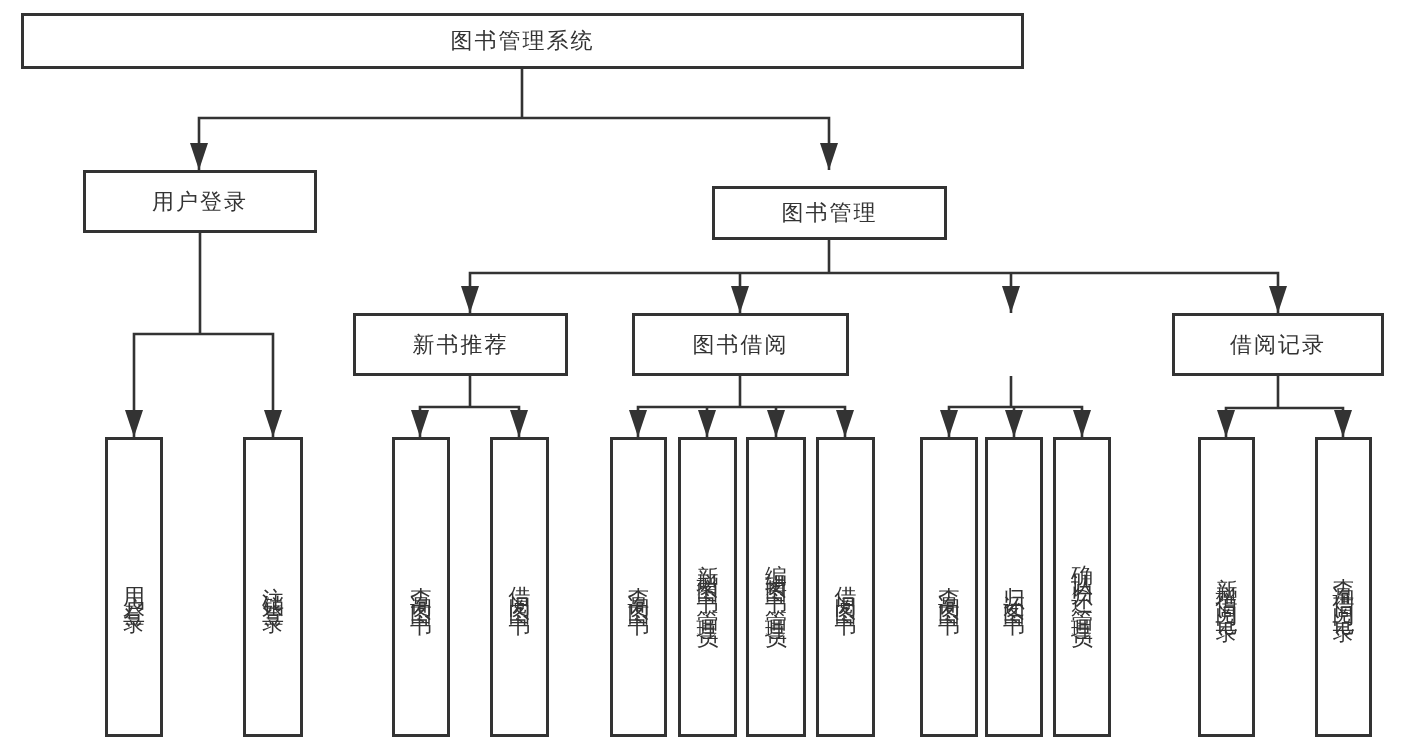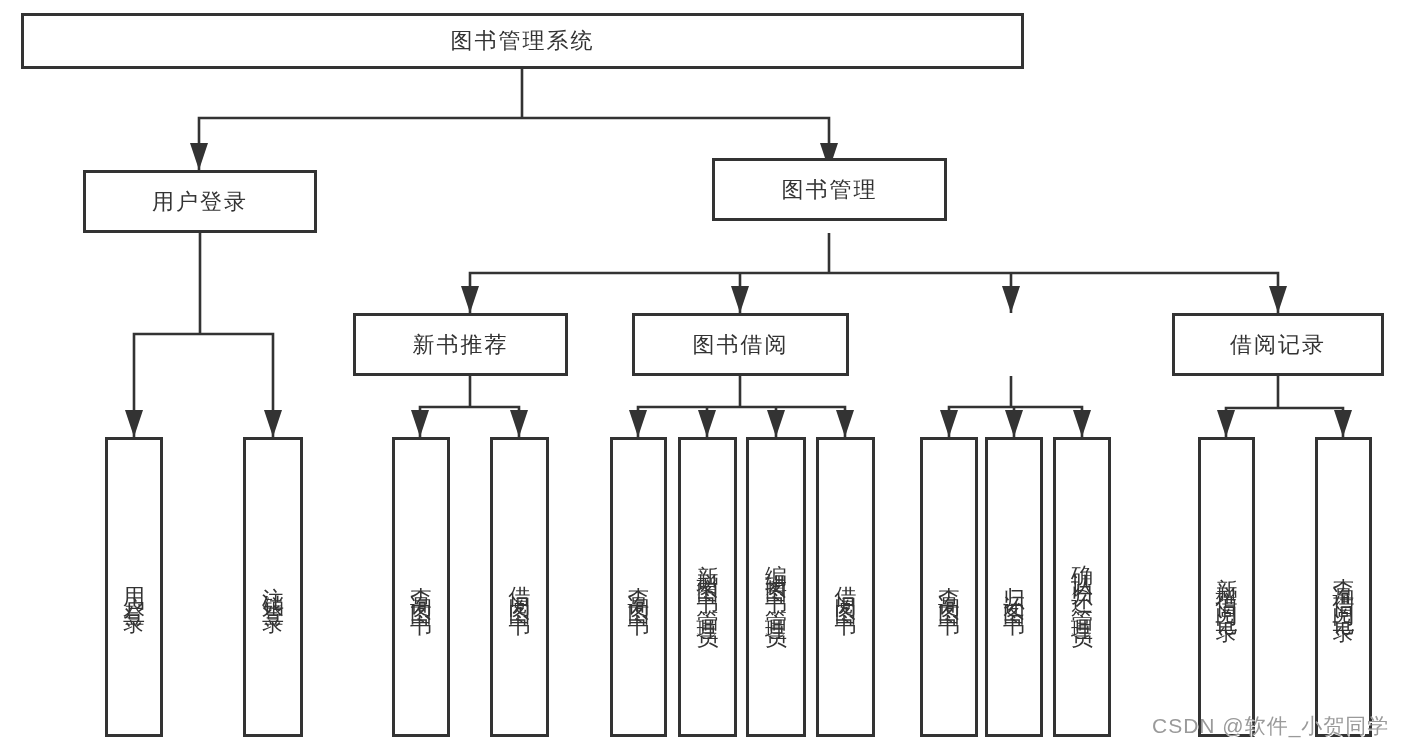--- a/index.html
+++ b/index.html
@@ -101,21 +101,21 @@
       </g>
   </svg>
 
   <div class="node" style="left:21px; top:13px; width:1003px; height:56px;">
     <span class="h-label">图书管理系统</span>
   </div>
 
   <div class="node" style="left:83px; top:170px; width:234px; height:63px;">
     <span class="h-label">用户登录</span>
   </div>
-  <div class="node" style="left:712px; top:158px; width:235px; height:63px;">
+  <div class="node" style="left:712px; top:186px; width:235px; height:54px;">
     <span class="h-label">图书管理</span>
   </div>
 
   <div class="node" style="left:353px; top:313px; width:215px; height:63px;">
     <span class="h-label">新书推荐</span>
   </div>
   <div class="node" style="left:632px; top:313px; width:217px; height:63px;text-align:right;">
     <span class="h-label">图书借阅</span>
   </div>
   <div class="node" style="left:1172px; top:313px; width:212px; height:63px;">
@@ -159,15 +159,14 @@
     <span class="v-label">确认归还（管理员）</span>
   </div>
 
   <div class="node" style="left:1198px; top:437px; width:57px; height:300px;">
     <span class="v-label">新增借阅记录</span>
   </div>
   <div class="node" style="left:1315px; top:437px; width:57px; height:300px;">
     <span class="v-label">查询借阅记录</span>
   </div>
 
-  <div id="watermark">CSDN @软件_小贺同学</div>
 
 </div>
 
 </body></html>

